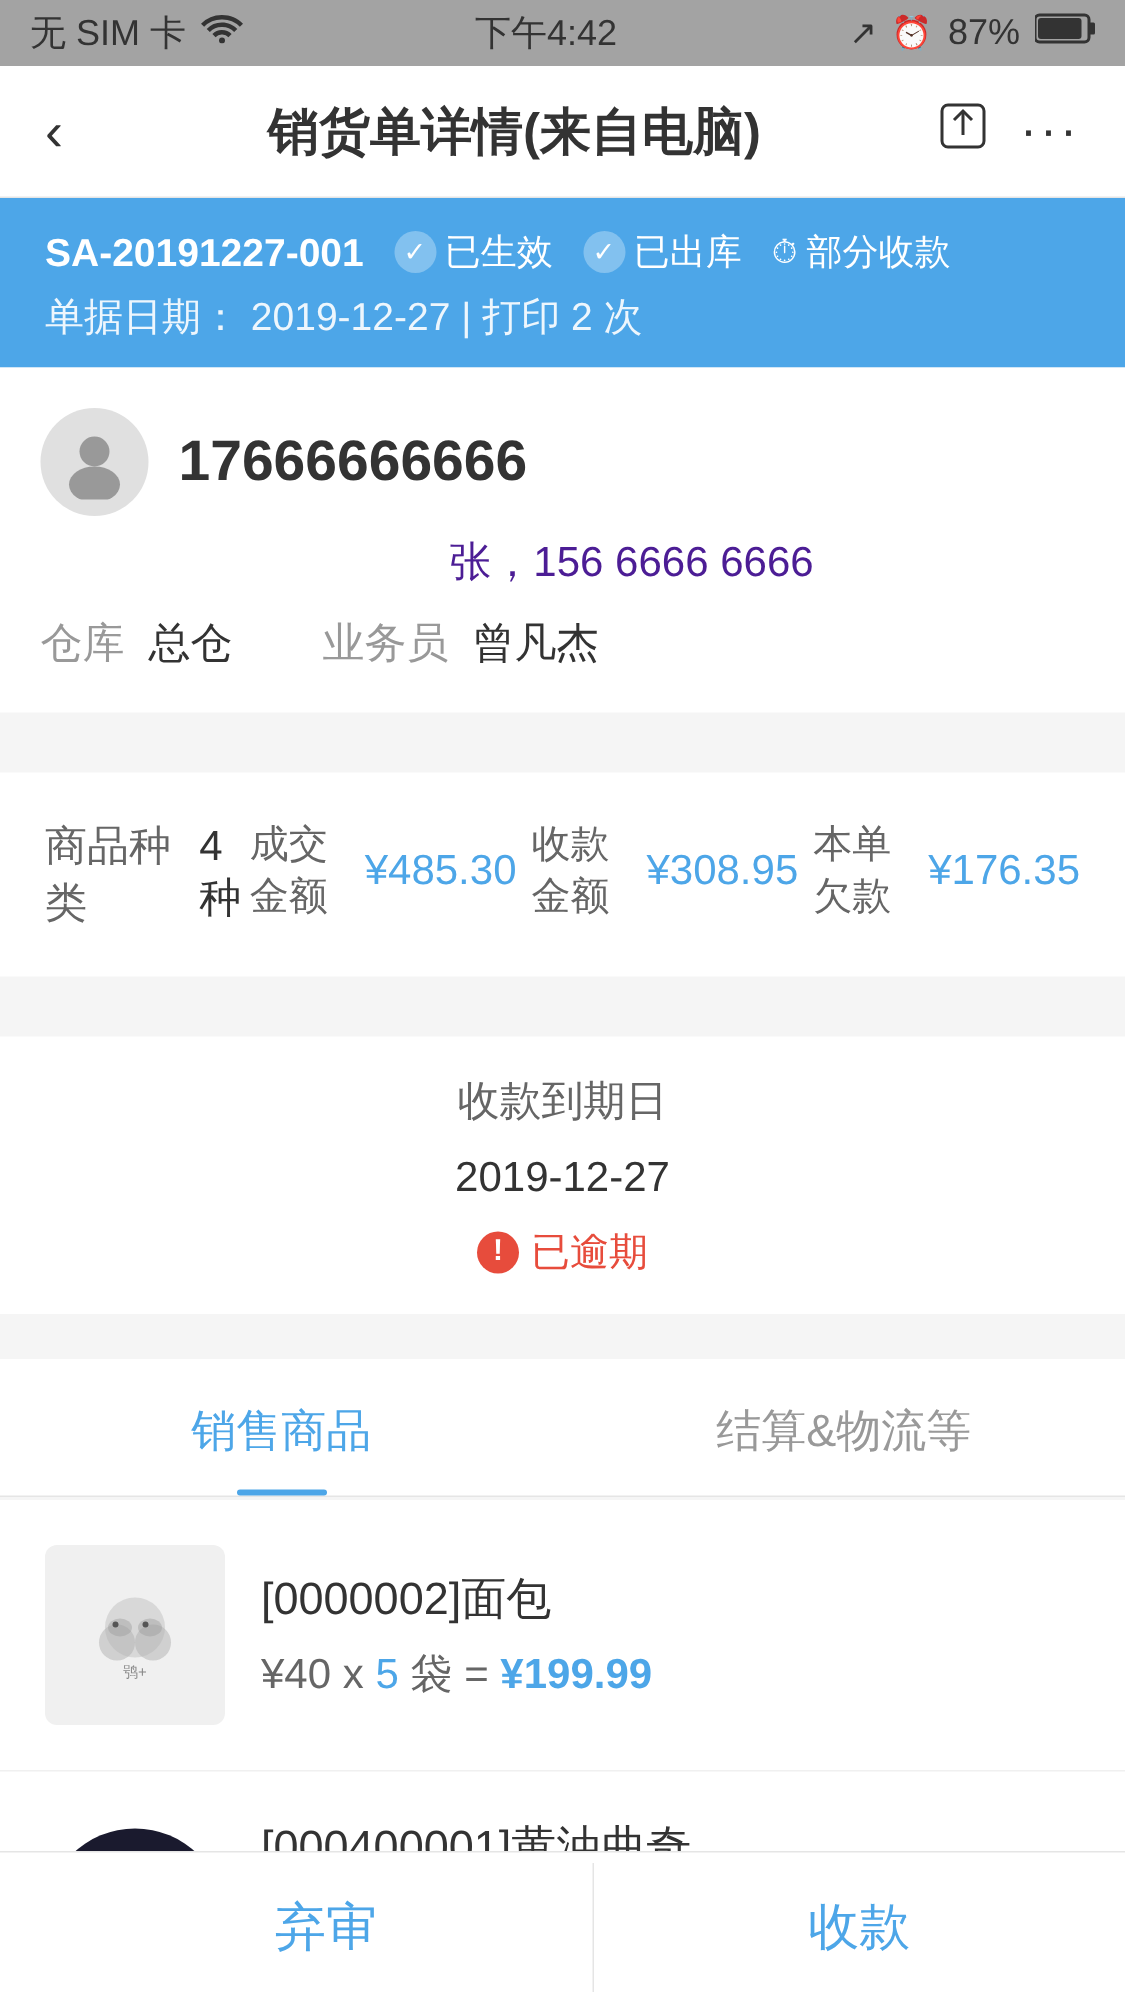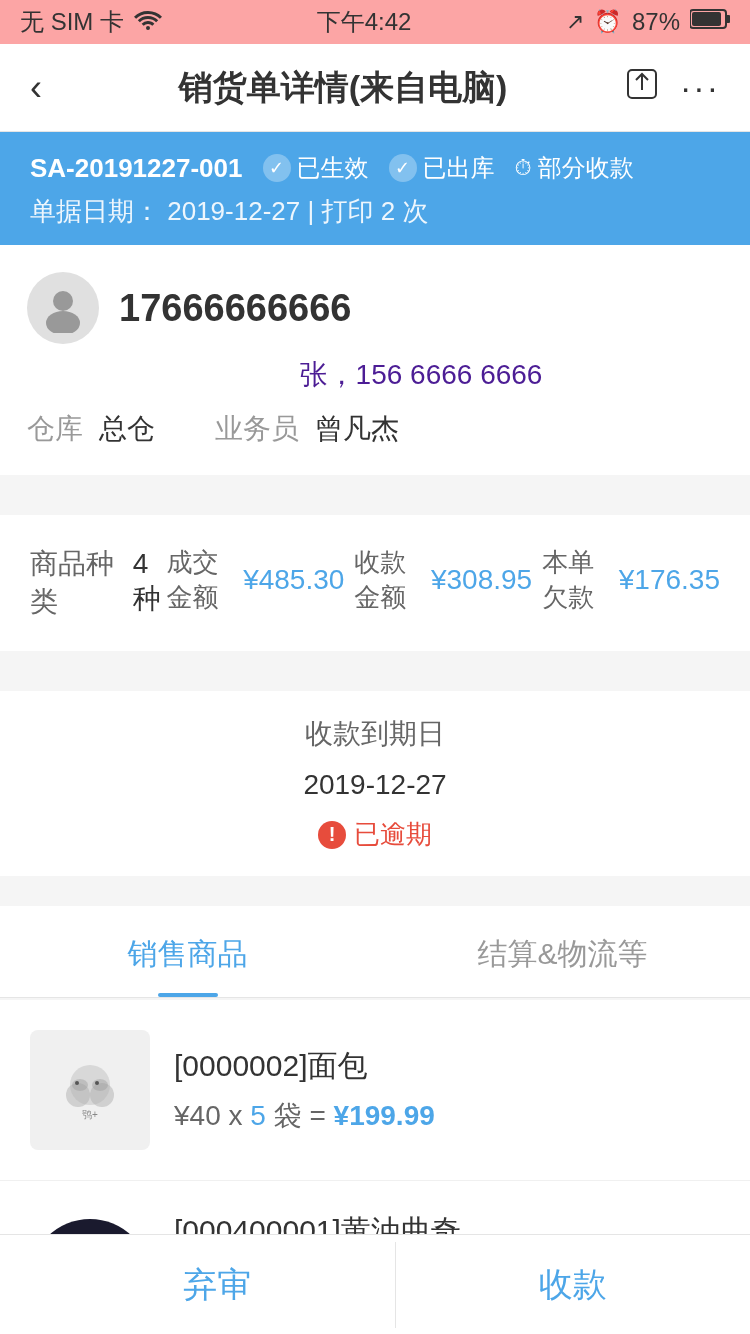--- a/index.html
+++ b/index.html
@@ -9,21 +9,21 @@
       background: #f5f5f5;
       width: 750px;
       min-height: 1334px;
       font-size: 28px;
       color: #333;
     }
 
     
     .status-bar {
       height: 44px;
-      background: #fca5a5;
+      background: #a3a3a3;
       display: flex;
       align-items: center;
       justify-content: space-between;
       padding: 0 20px;
       font-size: 24px;
     }
     .status-left { display: flex; align-items: center; gap: 10px; }
     .status-right { display: flex; align-items: center; gap: 10px; }
 
     

